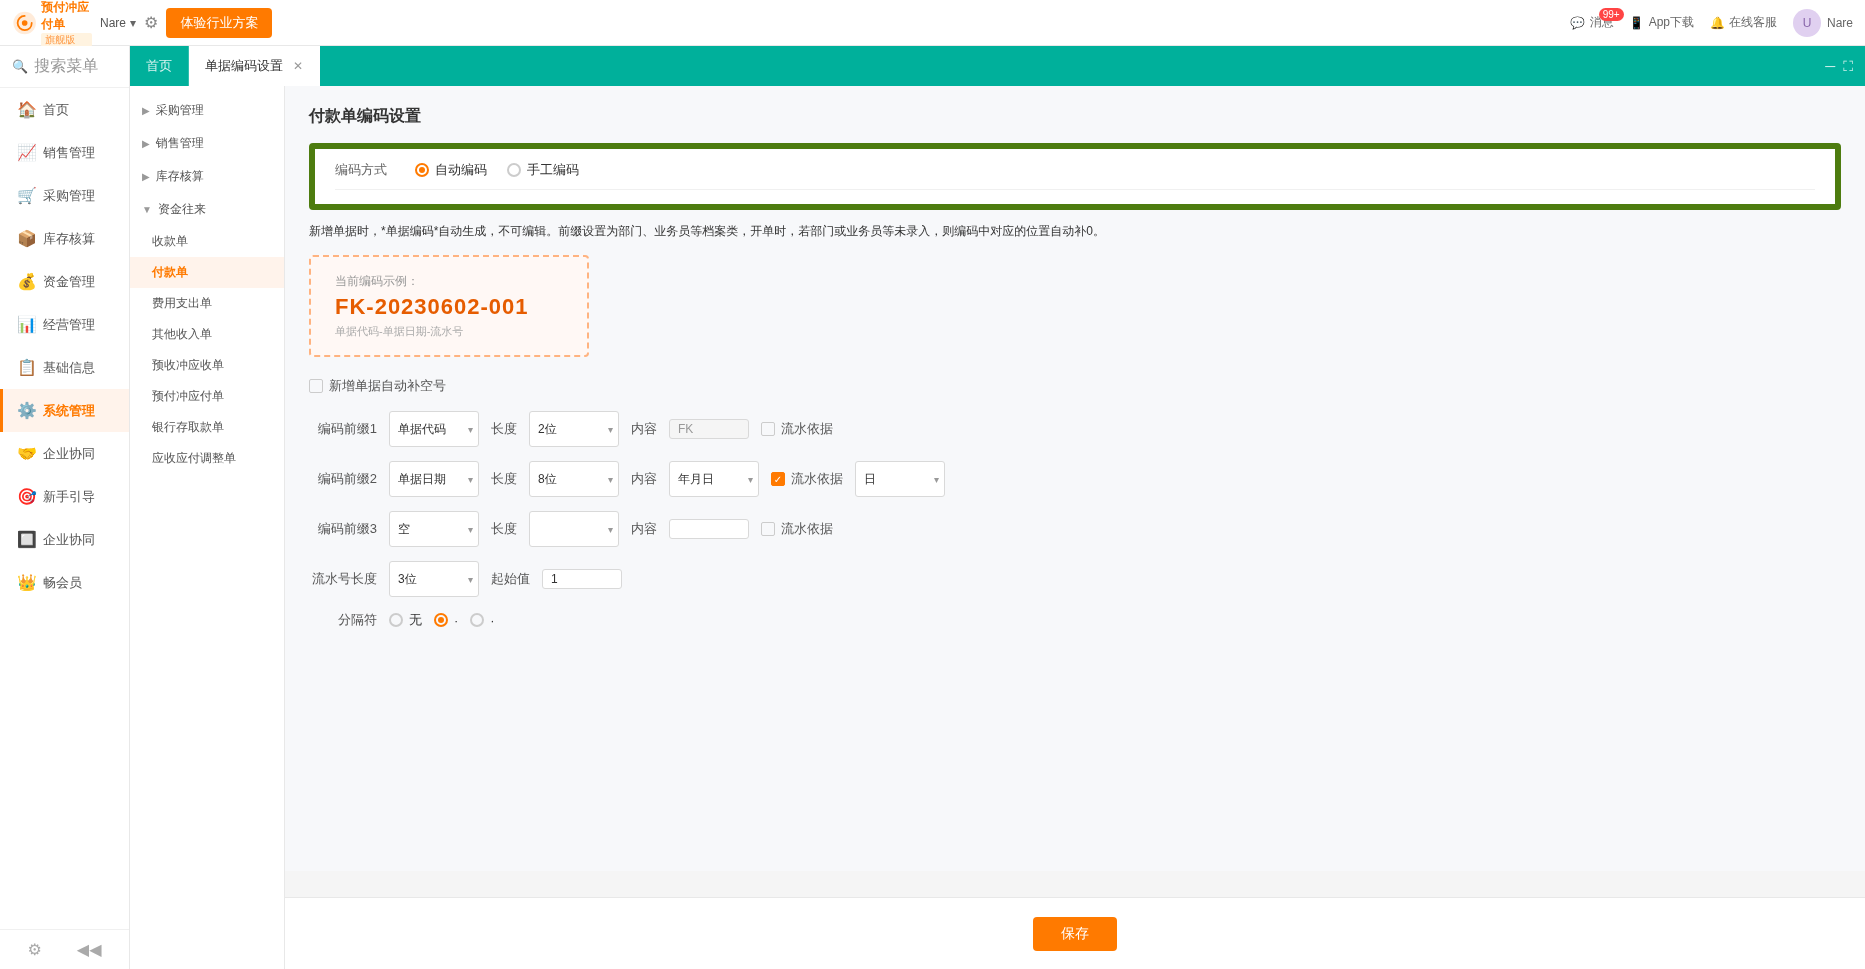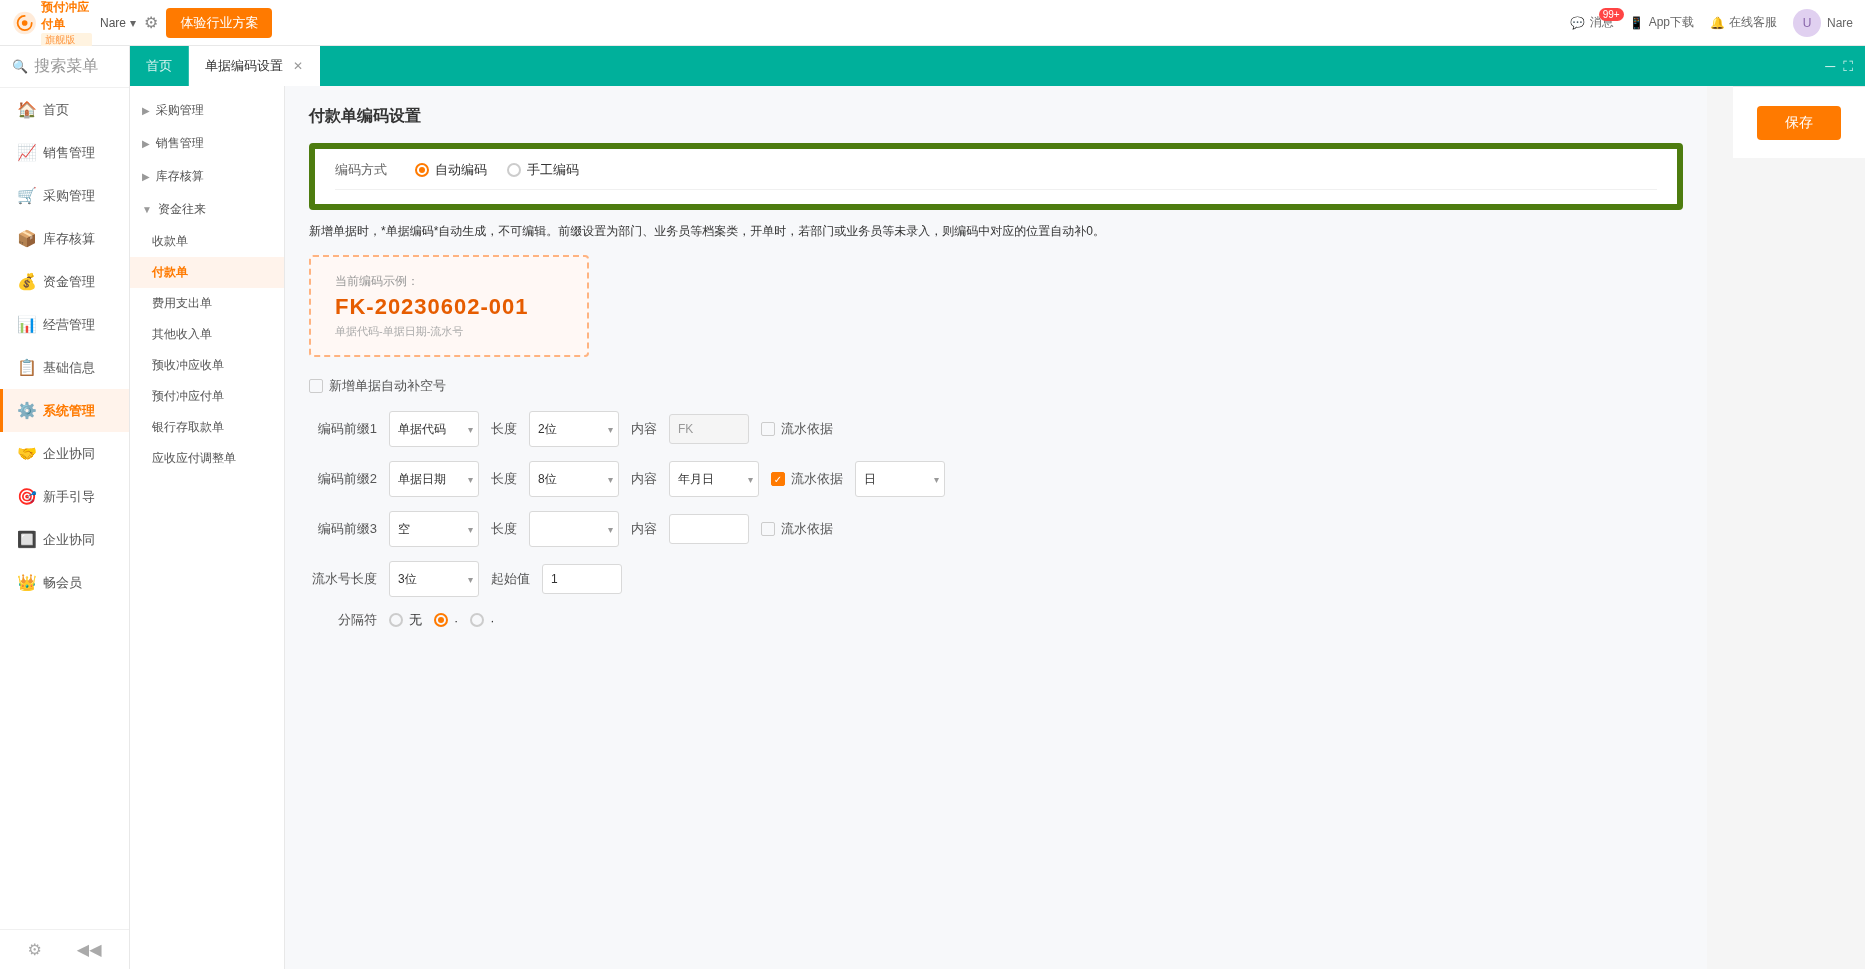--- a/index.html
+++ b/index.html
@@ -71,27 +71,27 @@
     .checkbox-row { display: flex; align-items: center; gap: 6px; margin-bottom: 16px; font-size: 13px; color: #555; }
     .checkbox-box { width: 14px; height: 14px; border: 1px solid #ccc; border-radius: 2px; cursor: pointer; }
     .checkbox-box.checked { background: #ff7a00; border-color: #ff7a00; display: flex; align-items: center; justify-content: center; color: #fff; font-size: 10px; }
 
     
     .form-row { display: flex; align-items: center; gap: 12px; margin-bottom: 14px; flex-wrap: wrap; }
     .form-label { font-size: 13px; color: #555; width: 68px; text-align: right; flex-shrink: 0; }
     .form-select { height: 36px; border: 1px solid #d9d9d9; border-radius: 3px; padding: 0 24px 0 8px; font-size: 12px; color: #333; background: #fff; appearance: none; cursor: pointer; min-width: 90px; position: relative; }
     .select-wrapper { position: relative; display: inline-flex; align-items: center; }
     .select-wrapper::after { content: '▾'; position: absolute; right: 6px; font-size: 10px; color: #999; pointer-events: none; }
-    .form-input { height: 30px; border: 1px solid #d9d9d9; border-radius: 3px; padding: 0 8px; font-size: 12px; color: #333; background: #fff; min-width: 80px; }
+    .form-input { height: 20px; border: 1px solid #d9d9d9; border-radius: 3px; padding: 0 8px; font-size: 12px; color: #333; background: #fff; min-width: 80px; }
     .form-input:read-only { background: #f5f5f5; color: #999; }
     .content-label { font-size: 13px; color: #555; }
     .separator-section { display: flex; align-items: center; gap: 12px; margin-top: 8px; }
 
     
-    .bottom-bar { height: 72px; background: #fff; border-top: 1px solid #e8e8e8; display: flex; align-items: center; justify-content: flex-start; padding: 4px 24px; flex-shrink: 0; }
+    .bottom-bar { height: 72px; background: #fff; border-top: 1px solid #e8e8e8; display: flex; align-items: center; justify-content: center; padding: 4px 24px; flex-shrink: 0; }
     .btn-save { background: #ff7a00; color: #fff; border: none; padding: 8px 28px; border-radius: 4px; cursor: pointer; font-size: 14px; }
     
     .length-input { width: 60px; }
   </style>
 </head>
 <body>
 
 <div class="top-header">
   <div class="top-header-left">
     <div class="brand-logo">
@@ -258,21 +258,21 @@
           </div>
           <div class="nav-subitem">
             <span>银行存取款单</span>
           </div>
           <div class="nav-subitem">
             <span>应收应付调整单</span>
           </div>
         </div>
       </div>
 
-      <div style="display:flex;flex-direction:row;flex:1;overflow:hidden;gap:26px;">
+      <div style="display:flex;flex-direction:column;flex:1;overflow:hidden;gap:26px;">
         <div class="main-content">
           <div class="page-title">付款单编码设置</div>
 
           
           <div style="background:#fff;border:6px solid #4d7c0f;border-radius:4px;padding:2px 20px;margin-bottom:12px;">
             <div class="encoding-method">
               <span class="encoding-label">编码方式</span>
               <div class="radio-option">
                 <div class="radio-dot checked"></div>
                 <span>自动编码</span>

